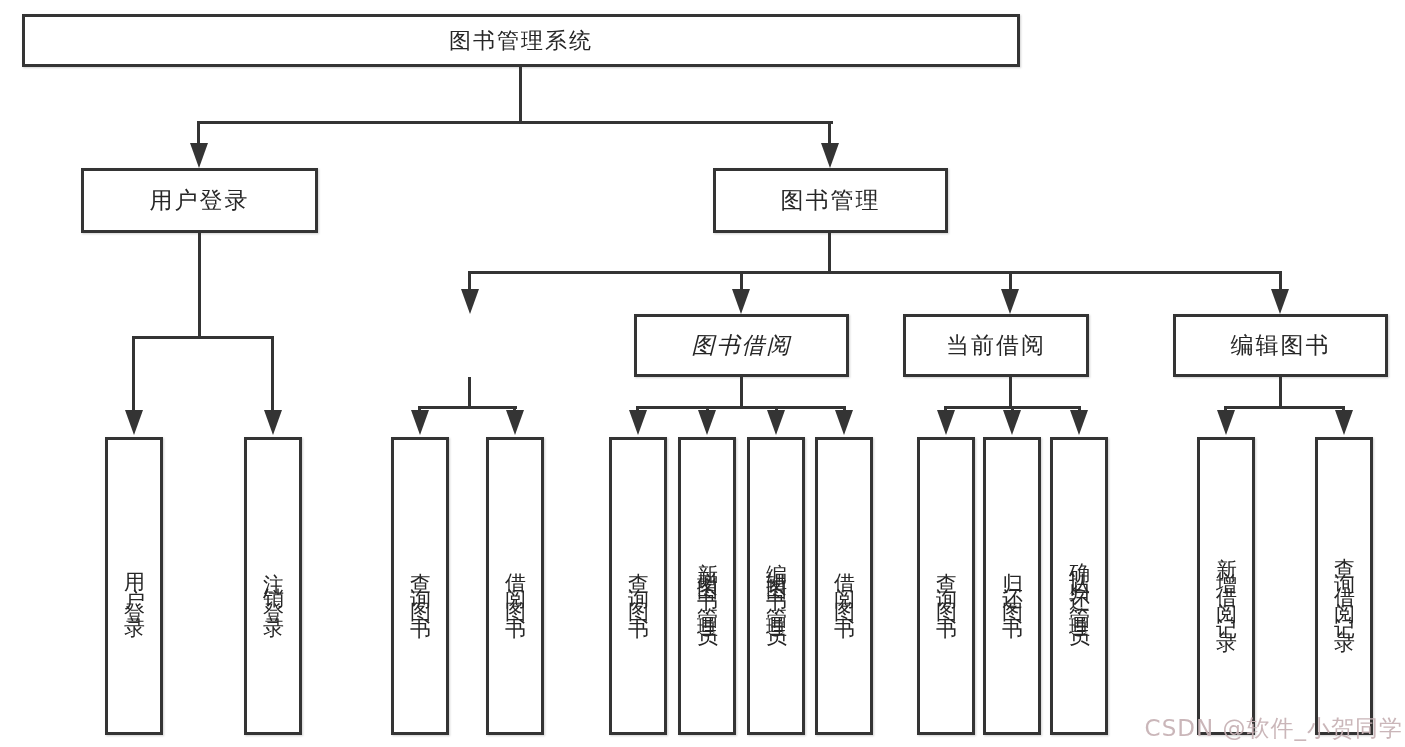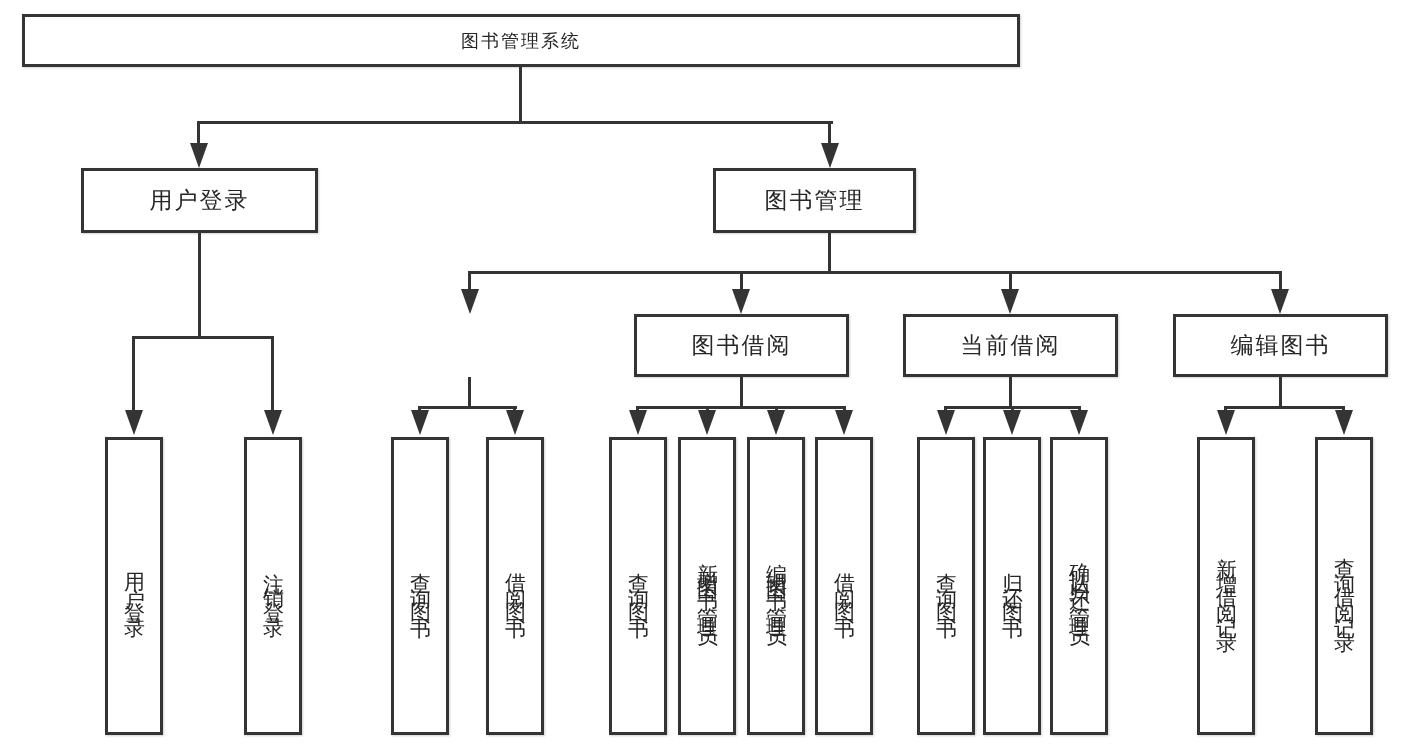--- a/index.html
+++ b/index.html
@@ -13,21 +13,21 @@
   }
   .box {
     position:absolute; background:#ffffff;
     border:3px solid #343434;
     display:flex; align-items:center; justify-content:center;
     box-shadow:1px 1px 2px rgba(0,0,0,0.18);
   }
   .lbl {
     font-size:23px; color:#262626; letter-spacing:2px; white-space:nowrap;
   }
-  .lbl.root { font-size:18px; }
+  .lbl.root { font-size:22px; }
   .vlbl {
     writing-mode:vertical-lr; text-orientation:mixed;
     font-size:21px; color:#262626; letter-spacing:15px; line-height:1.1;
   }
   .vlbl.vlong { letter-spacing:9px; }
   .hl { position:absolute; height:3px; background:#343434; }
   .vl { position:absolute; width:3px;  background:#343434; }
   .ah {
     position:absolute; width:0; height:0;
     border-left:9px solid transparent; border-right:9px solid transparent;
@@ -52,21 +52,21 @@
   <div class="hl" style="left:197px; top:121px; width:636px;"></div>
 
   <div class="vl" style="left:197px; top:121px; height:30px;"></div>
   <div class="ah" style="left:190px; top:143px;"></div>
   <div class="vl" style="left:828px; top:121px; height:30px;"></div>
   <div class="ah" style="left:821px; top:143px;"></div>
 
   <div class="box" style="left:81px; top:168px; width:237px; height:65px;">
     <span class="lbl">用户登录</span>
   </div>
-  <div class="box" style="left:713px; top:168px; width:203px; height:65px;">
+  <div class="box" style="left:713px; top:168px; width:235px; height:65px;">
     <span class="lbl">图书管理</span>
   </div>
 
   <div class="vl" style="left:198px; top:233px; height:104px;"></div>
   <div class="hl" style="left:132px; top:336px; width:142px;"></div>
   <div class="vl" style="left:132px; top:336px; height:82px;"></div>
   <div class="ah" style="left:125px; top:410px;"></div>
   <div class="vl" style="left:271px; top:336px; height:82px;"></div>
   <div class="ah" style="left:264px; top:410px;"></div>
 
@@ -74,24 +74,24 @@
   <div class="hl" style="left:468px; top:271px; width:814px;"></div>
   <div class="vl" style="left:468px;  top:271px; height:26px;"></div>
   <div class="ah" style="left:461px;  top:289px;"></div>
   <div class="vl" style="left:740px;  top:271px; height:26px;"></div>
   <div class="ah" style="left:732px;  top:289px;"></div>
   <div class="vl" style="left:1009px; top:271px; height:26px;"></div>
   <div class="ah" style="left:1001px; top:289px;"></div>
   <div class="vl" style="left:1279px; top:271px; height:26px;"></div>
   <div class="ah" style="left:1271px; top:289px;"></div>
 
-  <div class="box" style="left:634px; top:314px; width:215px; height:63px;">
+  <div class="box" style="left:634px; top:314px; width:215px; height:63px;font-style:italic;">
     <span class="lbl">图书借阅</span>
   </div>
-  <div class="box" style="left:903px; top:314px; width:215px; height:63px;">
+  <div class="box" style="left:903px; top:314px; width:186px; height:63px;">
     <span class="lbl">当前借阅</span>
   </div>
   <div class="box" style="left:1173px; top:314px; width:215px; height:63px;">
     <span class="lbl">编辑图书</span>
   </div>
 
   <div class="vl" style="left:468px;  top:377px; height:32px;"></div>
   <div class="vl" style="left:740px;  top:377px; height:32px;"></div>
   <div class="vl" style="left:1009px; top:377px; height:32px;"></div>
   <div class="vl" style="left:1279px; top:377px; height:32px;"></div>
@@ -164,14 +164,15 @@
     <span class="vlbl vlong">确认归还（管理员）</span>
   </div>
 
   <div class="box" style="left:1197px; top:437px; width:58px; height:298px;">
     <span class="vlbl">新增借阅记录</span>
   </div>
   <div class="box" style="left:1315px; top:437px; width:58px; height:298px;">
     <span class="vlbl">查询借阅记录</span>
   </div>
 
+  <div class="watermark">CSDN @软件_小贺同学</div>
 
 </div>
 
 </body></html>

